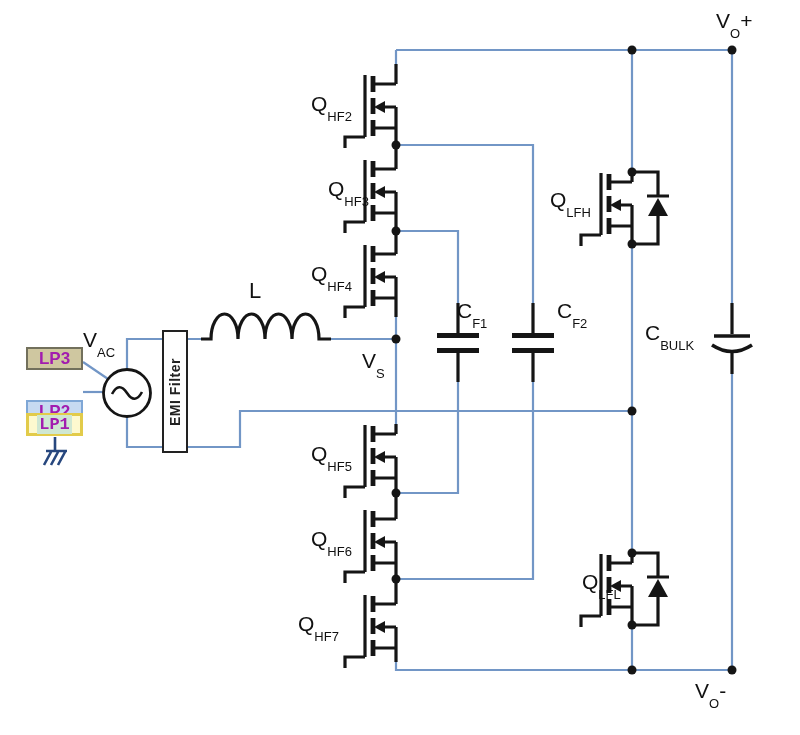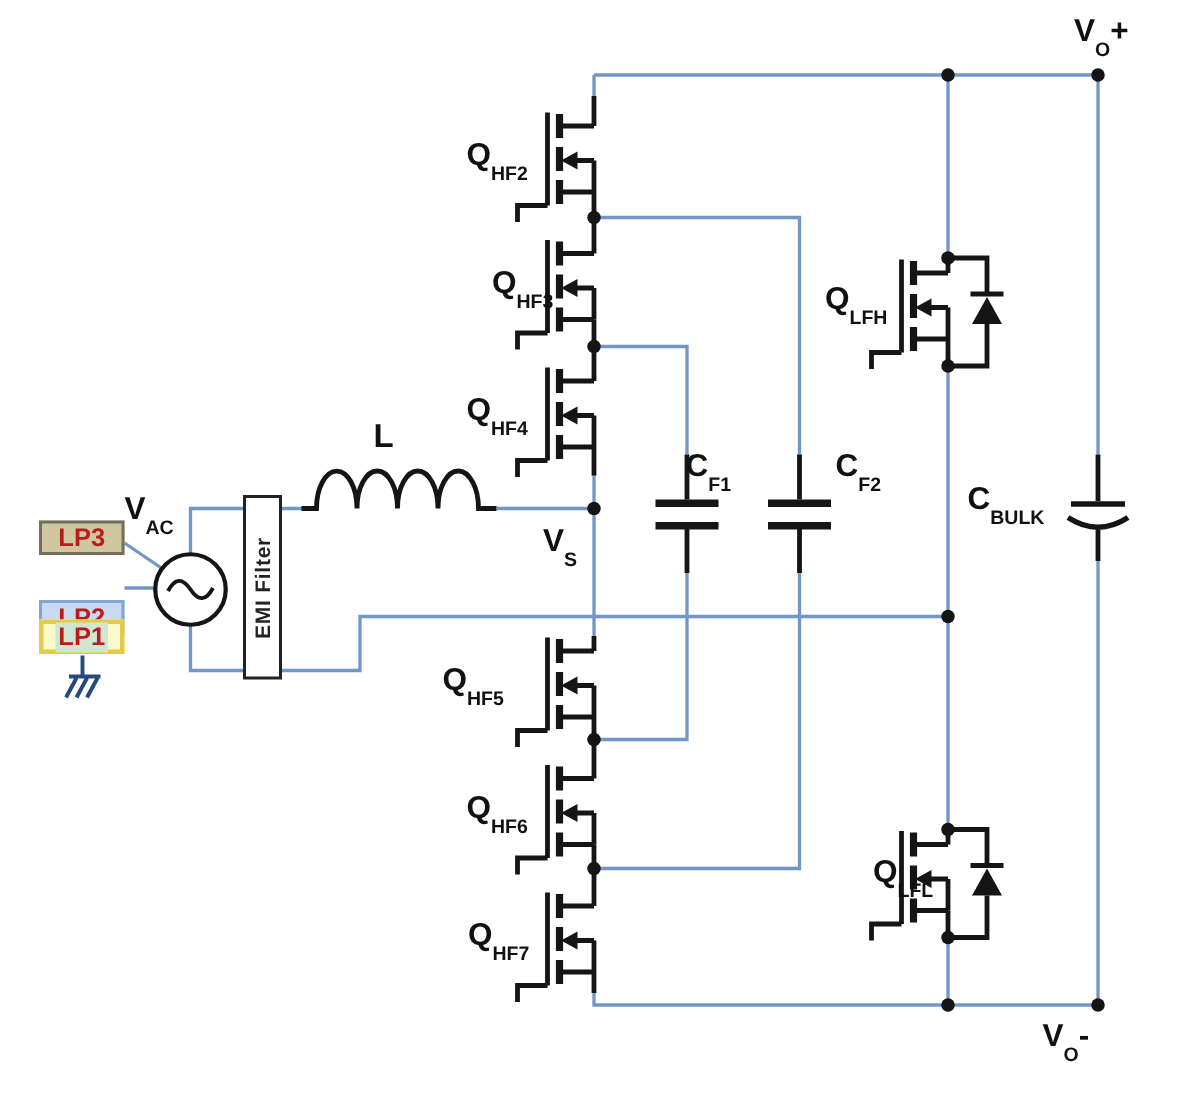--- a/index.html
+++ b/index.html
@@ -9,30 +9,30 @@
   .wire{stroke:var(--color-wire);stroke-width:2.2;fill:none;}
   .comp{stroke:var(--color-component);stroke-width:3.2;fill:none;}
   .chan{stroke:var(--color-component);stroke-width:4.8;fill:none;}
   .plate{stroke:var(--color-component);stroke-width:5;fill:none;}
   .plate-thin{stroke:var(--color-component);stroke-width:3.6;fill:none;}
   .compfill{fill:var(--color-component);stroke:none;}
   .dot{fill:var(--color-component);}
   .gnd{stroke:var(--color-ground);stroke-width:2.6;fill:none;}
   .accirc{stroke:var(--color-component);stroke-width:2.8;fill:#fff;}
   .sine{stroke:var(--color-component);stroke-width:2.6;fill:none;}
-  .lbl{position:absolute;font-weight:bold;font-size:21px;color:var(--color-label);
+  .lbl{position:absolute;font-weight:normal;font-size:21px;color:var(--color-label);
        line-height:1;white-space:nowrap;}
   .lbl sub{font-size:13px;position:relative;top:5px;line-height:1;}
   .lp{position:absolute;left:26px;width:57px;height:23px;box-sizing:border-box;
       display:flex;align-items:center;justify-content:center;
-      font-weight:bold;font-size:17px;color:#b91c1c;}
+      font-weight:bold;font-size:17px;color:#a21caf;}
   #lp3{top:347px;background:var(--color-lp3_fill);border:2px solid var(--color-lp3_border);}
   #lp2{top:380px;background:var(--color-lp2_fill);border:2px solid var(--color-lp2_border);margin-top:20px;}
   #lp1{top:413px;background:var(--color-lp1_fill);border:3px solid var(--color-lp1_border);}
-  #lp1 span{background:var(--color-lp1_text_bg);padding:0 2px;}
+  #lp1 span{background:var(--color-lp1_text_bg);padding:0 2px;font-family:Liberation Mono, monospace;}
   #emi{position:absolute;left:162px;top:330px;width:26px;height:123px;box-sizing:border-box;
        border:2px solid var(--color-emi_border);background:#fff;}
   #emi span{position:absolute;left:50%;top:50%;
             transform:translate(-50%,-50%) rotate(-90deg);
             font-size:14px;font-weight:600;color:#222;white-space:nowrap;letter-spacing:.5px;}
 </style>
 </head>
 <body>
 
 <div id="canvas">
@@ -136,23 +136,23 @@
   <div class="lbl" style="left:83px;top:329px"><span>V</span><sub>AC</sub></div>
   <div class="lbl" style="left:362px;top:350px"><span>V</span><sub>S</sub></div>
   <div class="lbl" style="left:249px;top:280px;font-size:22px"><span>L</span></div>
   <div class="lbl" style="left:457px;top:300px"><span>C</span><sub>F1</sub></div>
   <div class="lbl" style="left:557px;top:300px"><span>C</span><sub>F2</sub></div>
   <div class="lbl" style="left:645px;top:322px"><span>C</span><sub>BULK</sub></div>
 
   <div class="lbl" style="left:311px;top:93px"><span>Q</span><sub>HF2</sub></div>
   <div class="lbl" style="left:328px;top:178px"><span>Q</span><sub>HF3</sub></div>
   <div class="lbl" style="left:311px;top:263px"><span>Q</span><sub>HF4</sub></div>
-  <div class="lbl" style="left:295px;top:443px"><span>Q</span><sub>HF5</sub></div>
+  <div class="lbl" style="left:311px;top:443px"><span>Q</span><sub>HF5</sub></div>
   <div class="lbl" style="left:311px;top:528px"><span>Q</span><sub>HF6</sub></div>
-  <div class="lbl" style="left:312px;top:613px"><span>Q</span><sub>HF7</sub></div>
+  <div class="lbl" style="left:298px;top:613px"><span>Q</span><sub>HF7</sub></div>
   <div class="lbl" style="left:550px;top:189px"><span>Q</span><sub>LFH</sub></div>
   <div class="lbl" style="left:582px;top:571px"><span>Q</span><sub>LFL</sub></div>
 
   <div id="emi">
       <span>EMI Filter</span>
     </div>
 
   <div id="lp3" class="lp">
       <span>LP3</span>
     </div>

